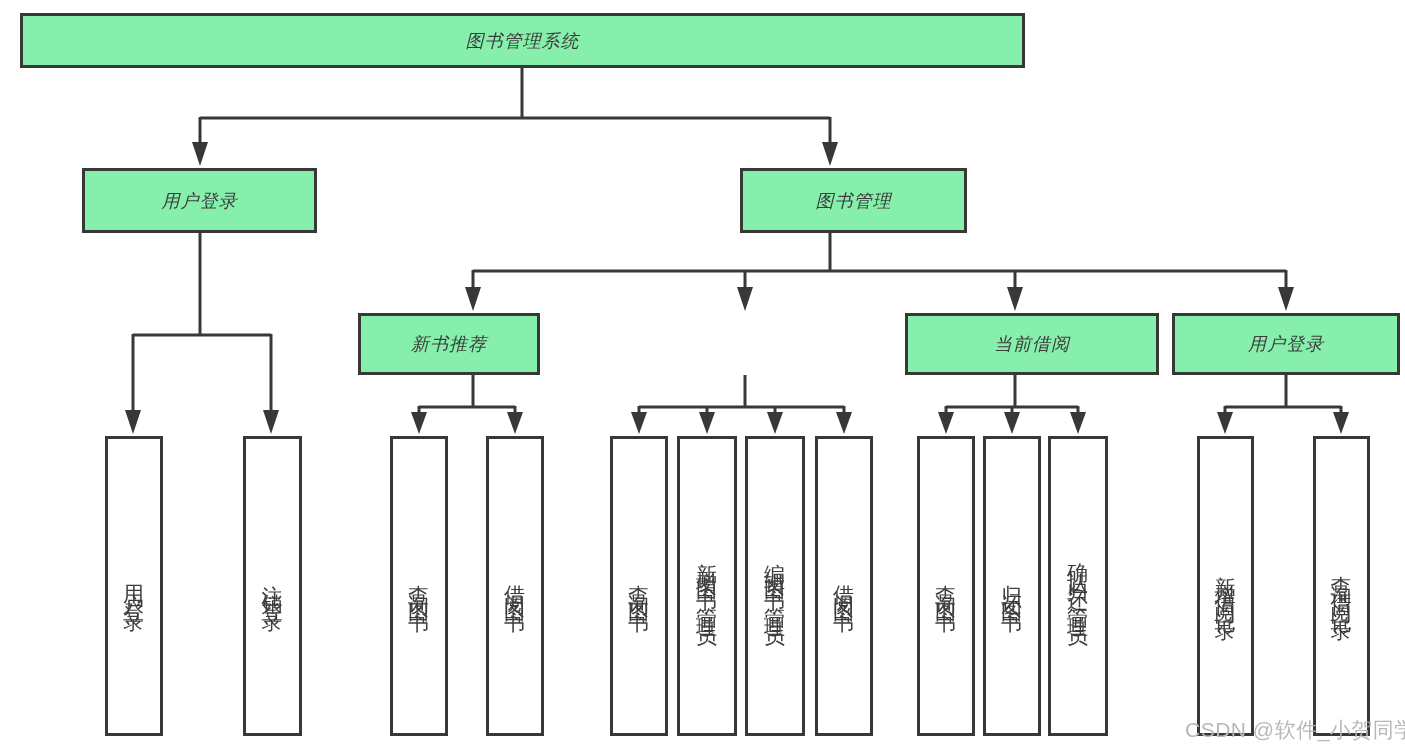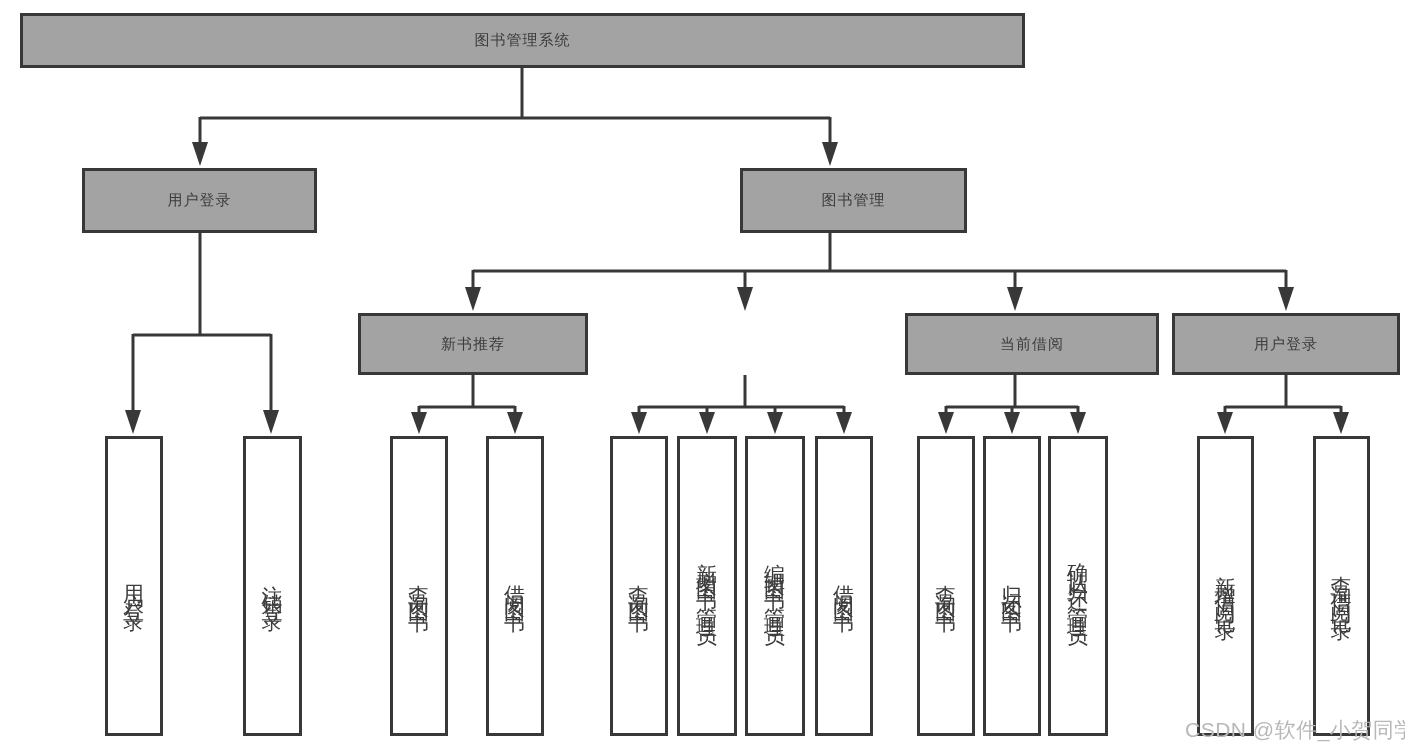--- a/index.html
+++ b/index.html
@@ -16,29 +16,30 @@
   }
   .connectors {
     position: absolute;
     left: 0; top: 0;
     width: 1405px;
     height: 747px;
   }
   .box {
     position: absolute;
     box-sizing: border-box;
-    background: #a3a3a3;
+    background: #86efac;
     border: 3px solid #383838;
     display: flex;
     align-items: center;
     justify-content: center;
     color: #3c3c3c;
-    font-size: 15px;
+    font-size: 18px;
     letter-spacing: 1px;
     white-space: nowrap;
+    font-style: italic;
   }
   .vbox {
     position: absolute;
     box-sizing: border-box;
     background: #ffffff;
     border: 3px solid #383838;
     display: flex;
     align-items: center;
     justify-content: center;
     color: #3c3c3c;
@@ -139,21 +140,21 @@
     <span>图书管理系统</span>
   </div>
 
   <div class="box" style="left:82px;top:168px;width:235px;height:65px">
     <span>用户登录</span>
   </div>
   <div class="box" style="left:740px;top:168px;width:227px;height:65px">
     <span>图书管理</span>
   </div>
 
-  <div class="box" style="left:358px;top:313px;width:230px;height:62px">
+  <div class="box" style="left:358px;top:313px;width:182px;height:62px">
     <span>新书推荐</span>
   </div>
   <div class="box" style="left:905px;top:313px;width:254px;height:62px">
     <span>当前借阅</span>
   </div>
   <div class="box" style="left:1172px;top:313px;width:228px;height:62px">
     <span>用户登录</span>
   </div>
 
   <div class="vbox" style="left:105px;width:58px">

